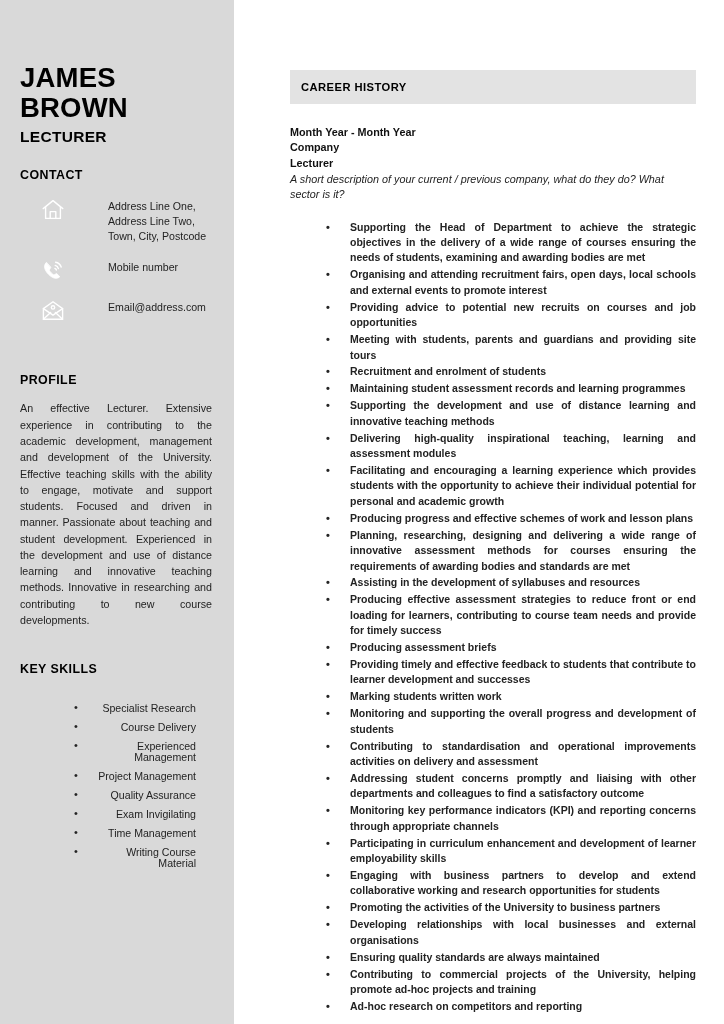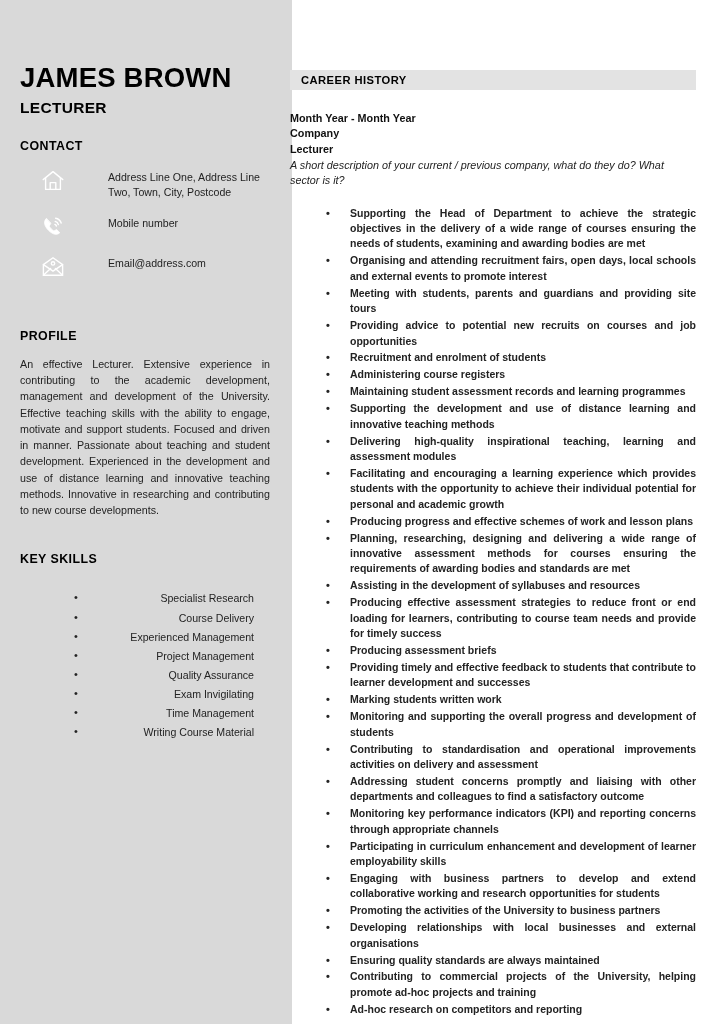--- a/index.html
+++ b/index.html
@@ -18,21 +18,21 @@
     height: 1024px;
     background: #ffffff;
     overflow: hidden;
   }
 
   
   .sidebar {
     position: absolute;
     left: 0;
     top: 0;
-    width: 292px;
+    width: 234px;
     height: 1024px;
     background: #d9d9d9;
     box-sizing: border-box;
     padding: 0 22px 10px 20px;
   }
 
   .name {
     font-size: 27.5px;
     font-weight: bold;
     letter-spacing: 0.2px;
@@ -130,21 +130,21 @@
   
   .main {
     position: absolute;
     left: 290px;
     top: 0;
     width: 406px;
   }
 
   .section-bar {
     background: #e3e3e3;
-    height: 20px;
+    height: 34px;
     display: flex;
     align-items: center;
     padding-left: 11px;
     box-sizing: border-box;
     margin-top: 70px;
   }
   .section-bar-label {
     font-size: 11.2px;
     font-weight: bold;
     letter-spacing: 0.45px;
@@ -269,24 +269,23 @@
     <div class="job-block">
       <div class="job-line">Month Year - Month Year</div>
       <div class="job-line">Company</div>
       <div class="job-line">Lecturer</div>
       <div class="job-desc">A short description of your current / previous company, what do they do? What sector is it?</div>
     </div>
 
     <ul class="duties">
       <li>Supporting the Head of Department to achieve the strategic objectives in the delivery of a wide range of courses ensuring the needs of students, examining and awarding bodies are met</li>
       <li>Organising and attending recruitment fairs, open days, local schools and external events to promote interest</li>
+      <li>Providing advice to potential new recruits on courses and job opportunities</li>
       <li>Meeting with students, parents and guardians and providing site tours</li>
-      <li>Providing advice to potential new recruits on courses and job opportunities</li>
       <li>Recruitment and enrolment of students</li>
-      <li>Administering course registers</li>
       <li>Maintaining student assessment records and learning programmes</li>
       <li>Supporting the development and use of distance learning and innovative teaching methods</li>
       <li>Delivering high-quality inspirational teaching, learning and assessment modules</li>
       <li>Facilitating and encouraging a learning experience which provides students with the opportunity to achieve their individual potential for personal and academic growth</li>
       <li>Producing progress and effective schemes of work and lesson plans</li>
       <li>Planning, researching, designing and delivering a wide range of innovative assessment methods for courses ensuring the requirements of awarding bodies and standards are met</li>
       <li>Assisting in the development of syllabuses and resources</li>
       <li>Producing effective assessment strategies to reduce front or end loading for learners, contributing to course team needs and provide for timely success</li>
       <li>Producing assessment briefs</li>
       <li>Providing timely and effective feedback to students that contribute to learner development and successes</li>

